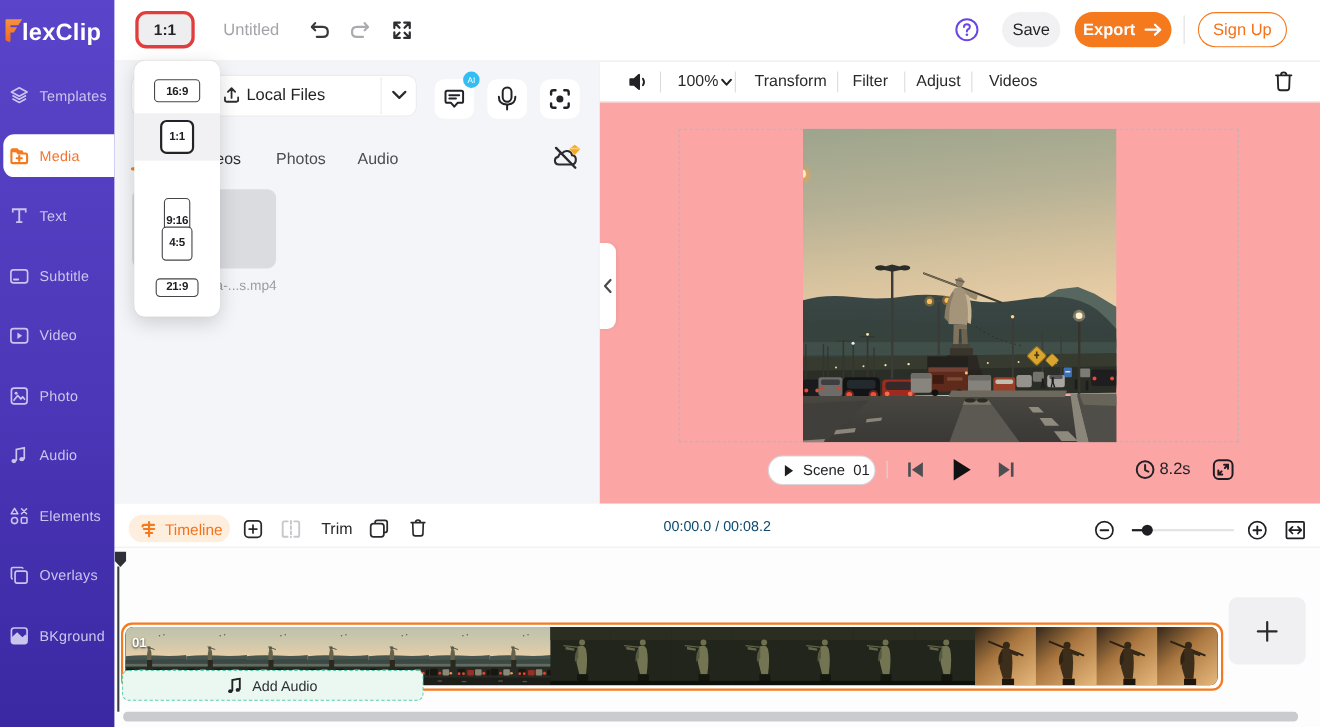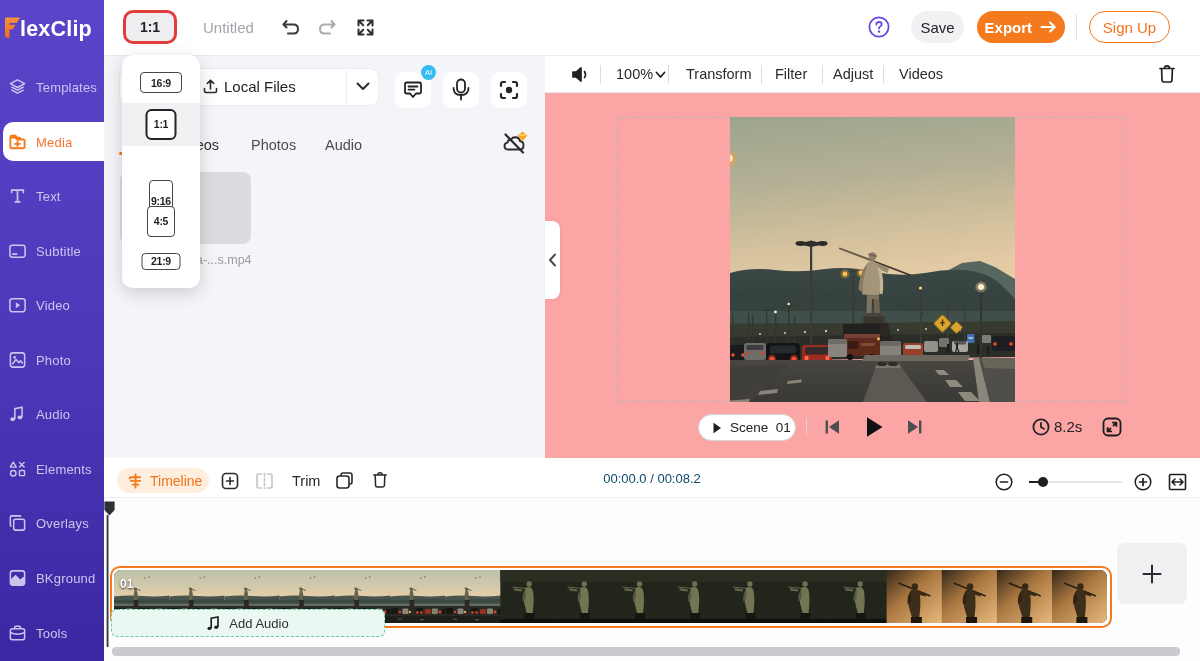--- a/index.html
+++ b/index.html
@@ -649,28 +649,20 @@
       </svg>
     <span class="lb">Overlays</span>
   </div>
   <div class="nav" style="top:556px;">
     <svg class="ic" viewBox="0 0 20 20" fill="none" stroke="#cbc5ee" stroke-width="1.6" stroke-linejoin="round">
         <rect x="2.5" y="2.5" width="15" height="15" rx="2.5"></rect>
         <path d="M2.8 11.5 L8 6.5 L13 11.5 L16 8.8 L17.3 9.9 L17.3 14.9 Q17.3 17.3 15 17.3 L5 17.3 Q2.7 17.3 2.7 15 Z" fill="#cbc5ee" stroke="none"></path>
       </svg>
     <span class="lb">BKground</span>
   </div>
-  <div class="nav" style="top:611px;">
-    <svg class="ic" viewBox="0 0 20 20" fill="none" stroke="#cbc5ee" stroke-width="1.6" stroke-linejoin="round">
-        <path d="M7 5.5 L7 4 Q7 2.8 8.2 2.8 L11.8 2.8 Q13 2.8 13 4 L13 5.5"></path>
-        <rect x="2.5" y="5.5" width="15" height="11.5" rx="2"></rect>
-        <path d="M2.7 9.8 Q10 12.6 17.3 9.8"></path>
-      </svg>
-    <span class="lb">Tools</span>
-  </div>
 </aside>
 <div id="dropdown">
   <div id="selRow"></div>
   <div class="rbox" style="top:17px;width:42px;height:21px;">16:9</div>
   <div class="rbox" style="top:53.5px;width:31px;height:31px;border-width:2px;border-color:#232327;border-radius:6px;">1:1</div>
   <div class="rbox" style="top:96px;width:24px;height:41px;margin-top:29px;">9:16</div>
   <div class="rbox" style="top:150.5px;width:28px;height:31px;">4:5</div>
   <div class="rbox" style="top:197.5px;width:39px;height:17px;">21:9</div>
 </div>
 

